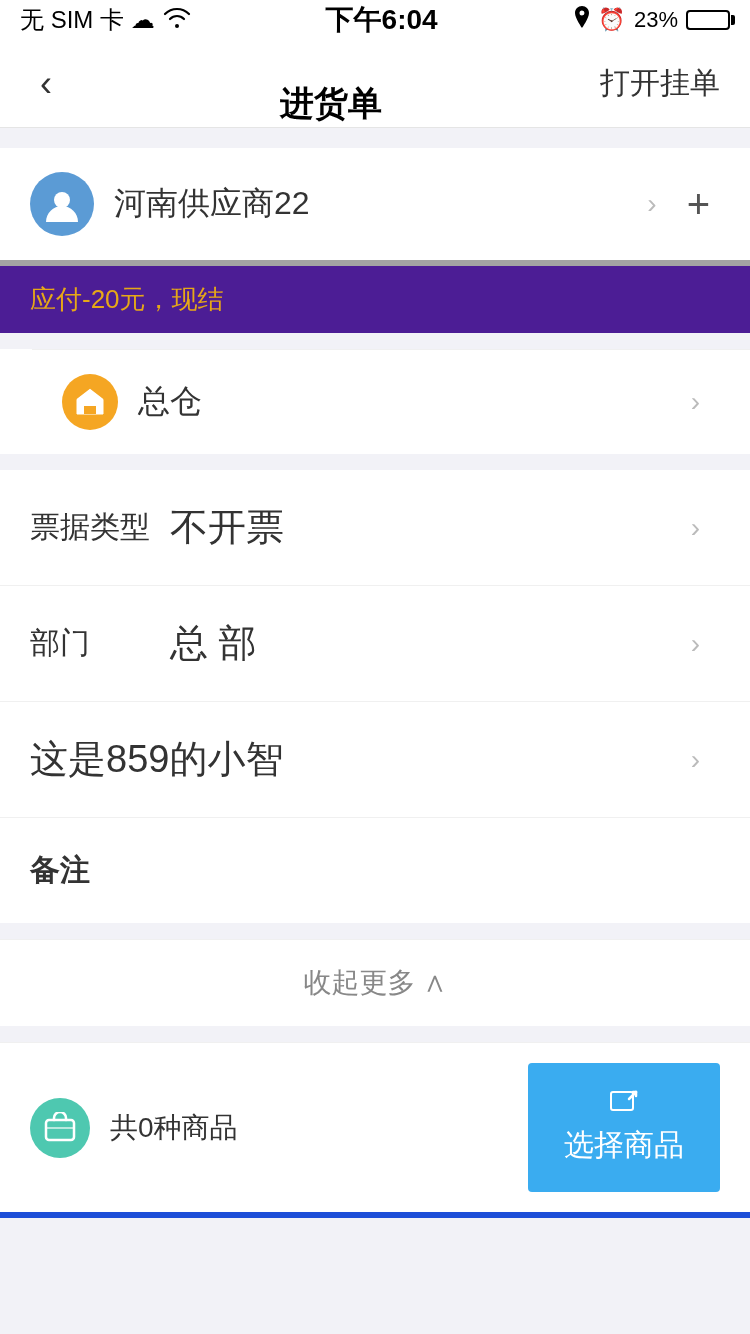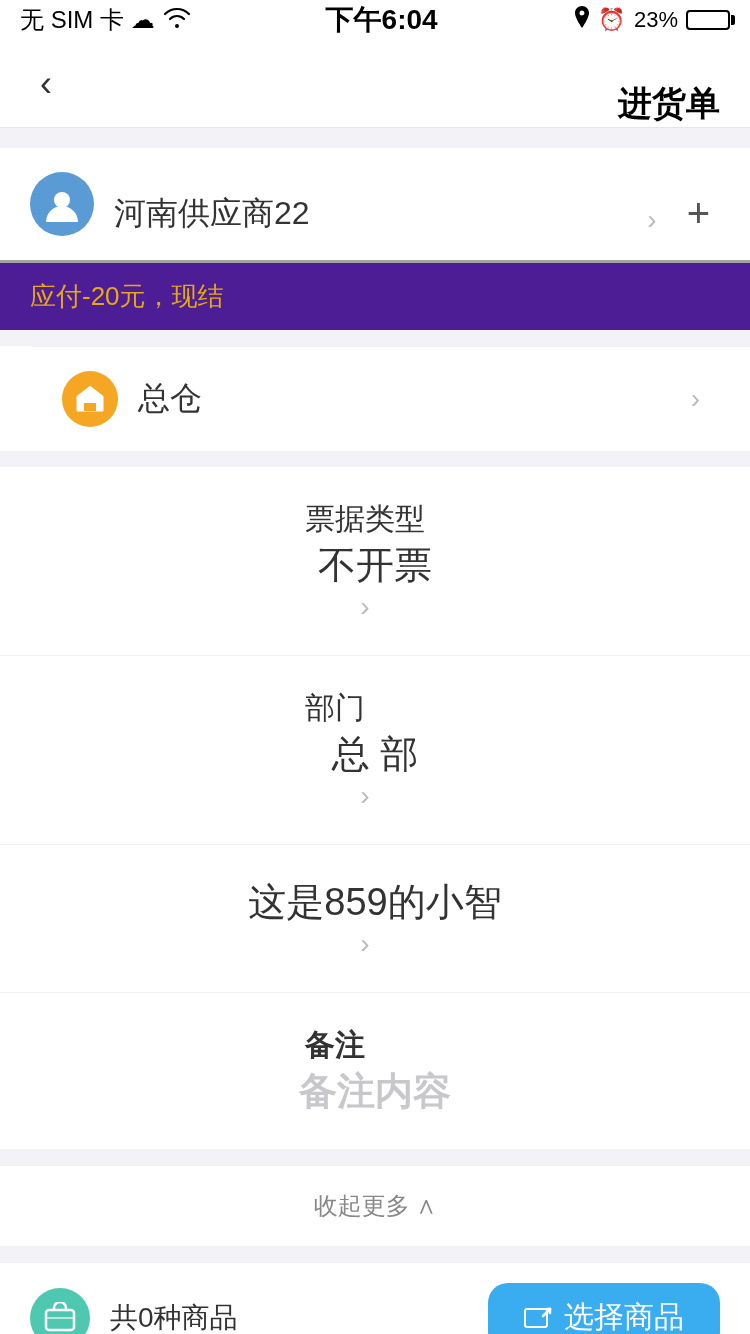--- a/index.html
+++ b/index.html
@@ -76,23 +76,23 @@
     
     .card {
       background: #fff;
       margin-bottom: 0;
     }
 
     
     .supplier-row {
       background: #fff;
       display: flex;
-      align-items: flex-end;
+      align-items: center;
       padding: 24px 30px;
-      border-bottom: 3px solid #a3a3a3;
+      border-bottom: 6px solid #a3a3a3;
     }
     .supplier-avatar {
       width: 64px; height: 64px;
       border-radius: 50%;
       background: #5b9bd5;
       display: flex; align-items: center; justify-content: center;
       margin-right: 20px;
       flex-shrink: 0;
     }
     .supplier-avatar svg { width: 40px; height: 40px; }
@@ -149,21 +149,20 @@
     .form-section {
       background: #fff;
       margin-top: 16px;
     }
     .form-row {
       display: flex;
       align-items: center;
       padding: 32px 30px;
       border-bottom: 1px solid #f0f0f0;
       min-height: 88px;
-      flex-direction: column;
     }
     .form-row:last-child { border-bottom: none; font-weight: bold; }
     .form-label {
       width: 140px;
       font-size: 30px;
       color: #333;
       flex-shrink: 0;
     }
     .form-value {
       flex: 1;
@@ -172,21 +171,21 @@
     }
     .form-value.placeholder {
       color: #c7c7cc;
     }
 
     
     .collapse-row {
       background: #fff;
       text-align: center;
       padding: 24px;
-      font-size: 24px;
+      font-size: 28px;
       color: #888;
       border-top: 1px solid #f0f0f0;
       margin-top: 16px;
       cursor: pointer;
     }
 
     
     .bottom-bar {
       background: #fff;
       display: flex;
@@ -206,27 +205,28 @@
     }
     .product-count {
       flex: 1;
       font-size: 28px;
       color: #333;
     }
     .select-btn {
       background: #3aacf0;
       color: #fff;
       border: none;
-      border-radius: 20px;
-      padding: 14px 36px;
+      border-radius: 4px;
+      padding: 26px 36px;
       font-size: 30px;
       cursor: pointer;
       display: flex;
       align-items: center;
       gap: 12px;
+      flex-direction: column;
     }
 
     
     .page-rest {
       flex: 1;
       background: #f2f2f7;
       min-height: 300px;
     }
   </style>
 </head>
@@ -254,20 +254,21 @@
     <span>23%</span>
     <span class="battery-icon">
       <span class="battery-fill"></span>
     </span>
   </div>
 </div>
 
 <div class="nav-bar">
   <span class="nav-back">‹</span>
   <span class="nav-title">进货单</span>
+  <span class="nav-action">打开挂单</span>
 </div>
 
 <div class="section-divider"></div>
 
 <div class="card">
   <div class="supplier-row">
     <div class="supplier-avatar">
       <svg viewBox="0 0 40 40" fill="none">
         <circle cx="20" cy="16" r="8" fill="#fff"></circle>
         <path d="M4 38c0-8.8 7.2-16 16-16s16 7.2 16 16" fill="#fff"></path>
@@ -311,21 +312,20 @@
     <span class="chevron">›</span>
   </div>
 
   <div class="form-row">
     <span class="form-value">这是859的小智</span>
     <span class="chevron">›</span>
   </div>
 
   <div class="form-row">
     <span class="form-label">备注</span>
-    <span class="form-value placeholder">备注内容</span>
   </div>
 </div>
 
 <div class="collapse-row">
   <span>收起更多 ∧</span>
 </div>
 
 <div class="bottom-bar">
   <div class="cart-icon-wrap">
     <svg width="36" height="32" viewBox="0 0 36 32" fill="none">

